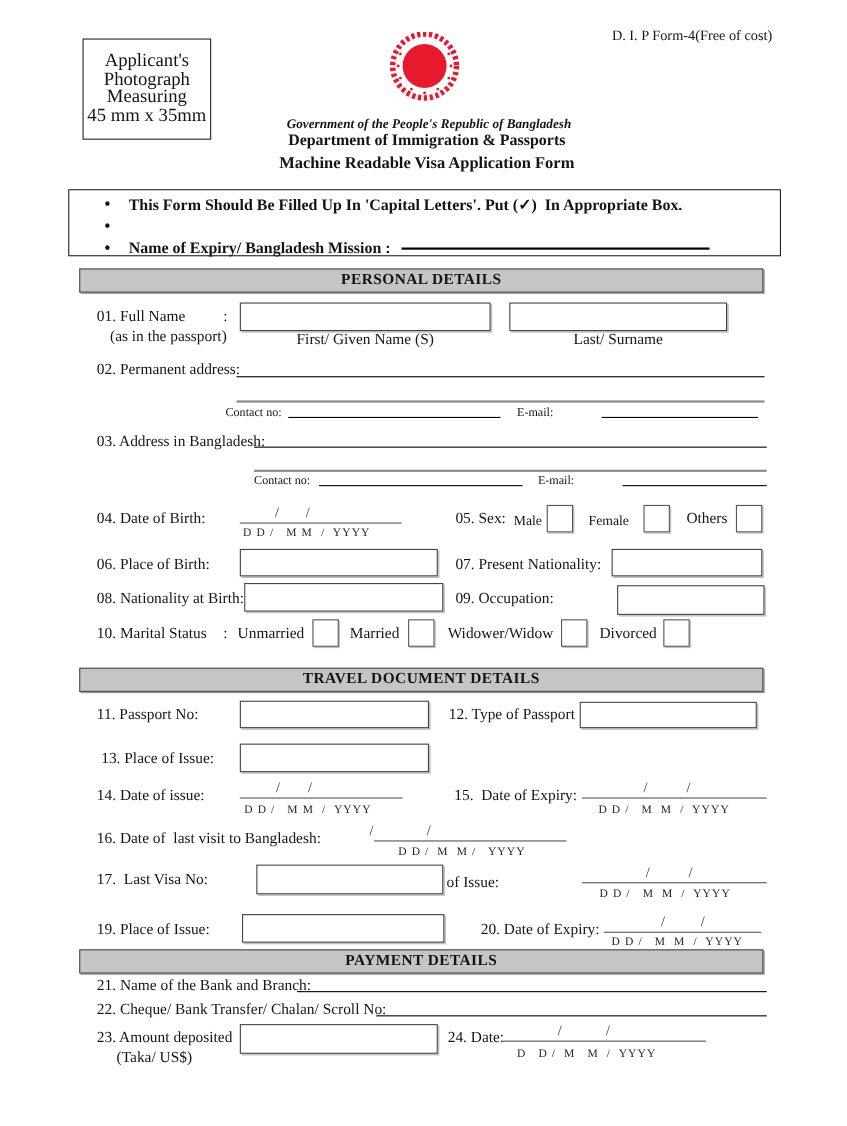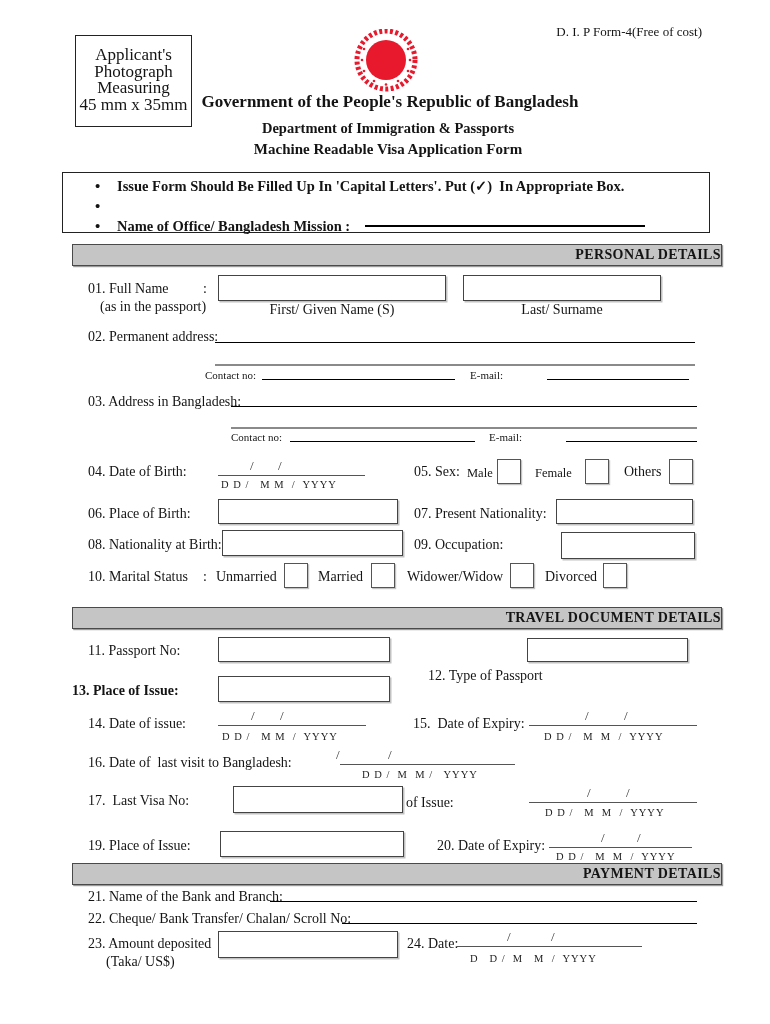--- a/index.html
+++ b/index.html
@@ -11,22 +11,22 @@
   .sm{font-size:11px;white-space:pre;}
   .xs{font-size:12.5px;white-space:pre;}
   .cap{font-size:10.5px;letter-spacing:1px;white-space:pre;color:#222;}
   .box{border:1.4px solid #444;background:#fff;box-shadow:1.5px 1.5px 0 #c2c2c2;box-sizing:border-box;}
   .chk{width:24px;height:25px;border:1.4px solid #555;background:#fff;box-shadow:1.2px 1.2px 0 #c2c2c2;box-sizing:border-box;}
   .uline{border-bottom:1.5px solid #000;}
   .g2{border-bottom:2.4px solid #8a8a8a;}
   .dline{border-bottom:1.6px solid #555;}
   .sl{position:absolute;top:-4px;font-size:13px;color:#333;}
   .bar{left:72px;width:620px;height:20px;background:#c5c5c5;border:1.3px solid #4a4a4a;
-       text-align:right;font-weight:bold;font-size:14px;line-height:20px;letter-spacing:.4px;
-       box-shadow:1.2px 1.2px 0 #9a9a9a;box-sizing:content-box;padding-left:28px;}
+       text-align:center;font-weight:bold;font-size:14px;line-height:20px;letter-spacing:.4px;
+       box-shadow:1.2px 1.2px 0 #9a9a9a;box-sizing:content-box;}
   .cc{text-align:center;}
 </style>
 </head>
 <body>
 
 <div id="page">
 
   <div class="abs lbl" style="left:530px;top:24px;width:172px;text-align:right;font-size:13px;">D. I. P Form-4(Free of cost)</div>
 
   <div class="abs" style="left:75px;top:35px;width:117px;height:92px;border:1.6px solid #222;box-sizing:border-box;text-align:center;padding-top:11px;font-size:17px;line-height:16.5px;">
@@ -45,30 +45,30 @@
         <circle cx="48" cy="52" r="1.3"></circle>
       <circle cx="14" cy="42" r="1.3"></circle>
         <circle cx="58" cy="42" r="1.3"></circle>
       <circle cx="12" cy="31" r="1.3"></circle>
         <circle cx="60" cy="31" r="1.3"></circle>
       <circle cx="14" cy="20" r="1.3"></circle>
         <circle cx="58" cy="20" r="1.3"></circle>
     </g>
   </svg>
 
-  <div class="abs b cc" style="left:185px;top:92px;width:410px;font-size:17px;">Government of the People's Republic of Bangladesh</div>
+  <div class="abs b cc" style="left:185px;top:105px;width:410px;font-size:12px;font-style:italic;">Government of the People's Republic of Bangladesh</div>
   <div class="abs b cc" style="left:238px;top:120px;width:300px;font-size:14.5px;">Department of Immigration &amp; Passports</div>
   <div class="abs b cc" style="left:238px;top:141px;width:300px;font-size:15px;">Machine Readable Visa Application Form</div>
 
   <div class="abs" style="left:62px;top:172px;width:648px;height:61px;border:1.6px solid #222;box-sizing:border-box;"></div>
   <div class="abs b" style="left:95px;top:178px;font-size:15px;">•</div>
-  <div class="abs b lbl" style="left:117px;top:178px;font-size:14.5px;">Issue Form Should Be Filled Up In 'Capital Letters'. Put (✓)  In Appropriate Box.</div>
+  <div class="abs b lbl" style="left:117px;top:178px;font-size:14.5px;">This Form Should Be Filled Up In 'Capital Letters'. Put (✓)  In Appropriate Box.</div>
   <div class="abs b" style="left:95px;top:198px;font-size:15px;">•</div>
   <div class="abs b" style="left:95px;top:218px;font-size:15px;">•</div>
-  <div class="abs b lbl" style="left:117px;top:218px;font-size:14.5px;">Name of Office/ Bangladesh Mission :</div>
+  <div class="abs b lbl" style="left:117px;top:218px;font-size:14.5px;">Name of Expiry/ Bangladesh Mission :</div>
   <div class="abs uline" style="left:365px;top:214px;width:280px;height:11px;border-bottom-width:2px;"></div>
 
   <div class="abs bar" style="top:244px;">PERSONAL DETAILS</div>
 
   <div class="abs lbl" style="left:88px;top:281px;">01. Full Name</div>
   <div class="abs lbl" style="left:100px;top:299px;">(as in the passport)</div>
   <div class="abs lbl" style="left:203px;top:281px;">:</div>
   <div class="abs box" style="left:218px;top:275px;width:228px;height:26px;"></div>
   <div class="abs box" style="left:463px;top:275px;width:198px;height:26px;"></div>
   <div class="abs lbl cc" style="left:218px;top:302px;width:228px;">First/ Given Name (S)</div>
@@ -123,24 +123,24 @@
   <div class="abs chk" style="left:371px;top:563px;"></div>
   <div class="abs lbl" style="left:407px;top:569px;">Widower/Widow</div>
   <div class="abs chk" style="left:510px;top:563px;"></div>
   <div class="abs lbl" style="left:545px;top:569px;">Divorced</div>
   <div class="abs chk" style="left:603px;top:563px;"></div>
 
   <div class="abs bar" style="top:607px;">TRAVEL DOCUMENT DETAILS</div>
 
   <div class="abs lbl" style="left:88px;top:643px;">11. Passport No:</div>
   <div class="abs box" style="left:218px;top:637px;width:172px;height:25px;"></div>
-  <div class="abs lbl" style="left:428px;top:643px;margin-top:25px;">12. Type of Passport</div>
+  <div class="abs lbl" style="left:408px;top:643px;">12. Type of Passport</div>
   <div class="abs box" style="left:527px;top:638px;width:161px;height:24px;"></div>
 
-  <div class="abs lbl" style="left:72px;top:683px;font-weight:bold;">13. Place of Issue:</div>
+  <div class="abs lbl" style="left:92px;top:683px;">13. Place of Issue:</div>
   <div class="abs box" style="left:218px;top:676px;width:172px;height:26px;"></div>
 
   <div class="abs lbl" style="left:88px;top:716px;">14. Date of issue:</div>
   <div class="abs dline" style="left:218px;top:712px;width:148px;height:13px;">
     <span class="sl" style="left:33px;">/</span>
     <span class="sl" style="left:62px;">/</span>
   </div>
   <div class="abs cap" style="left:222px;top:731px;">D D /   M M  /  YYYY</div>
 
   <div class="abs lbl" style="left:413px;top:716px;">15.  Date of Expiry:</div>

